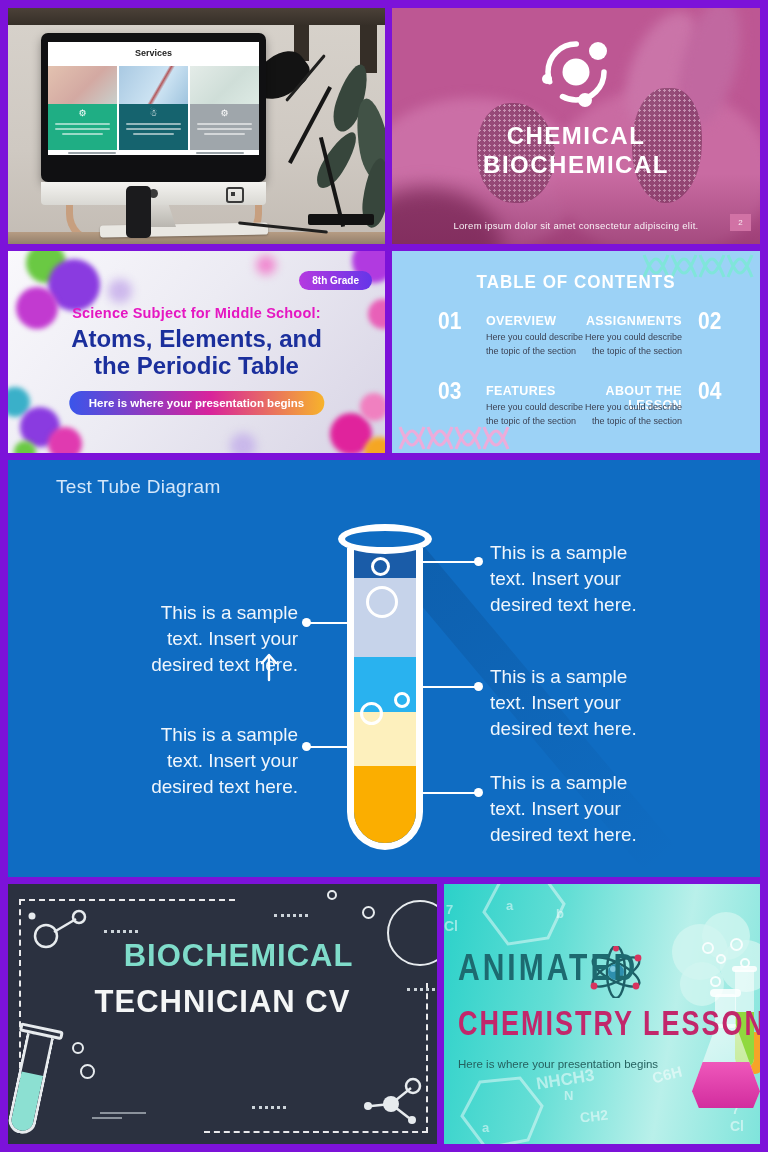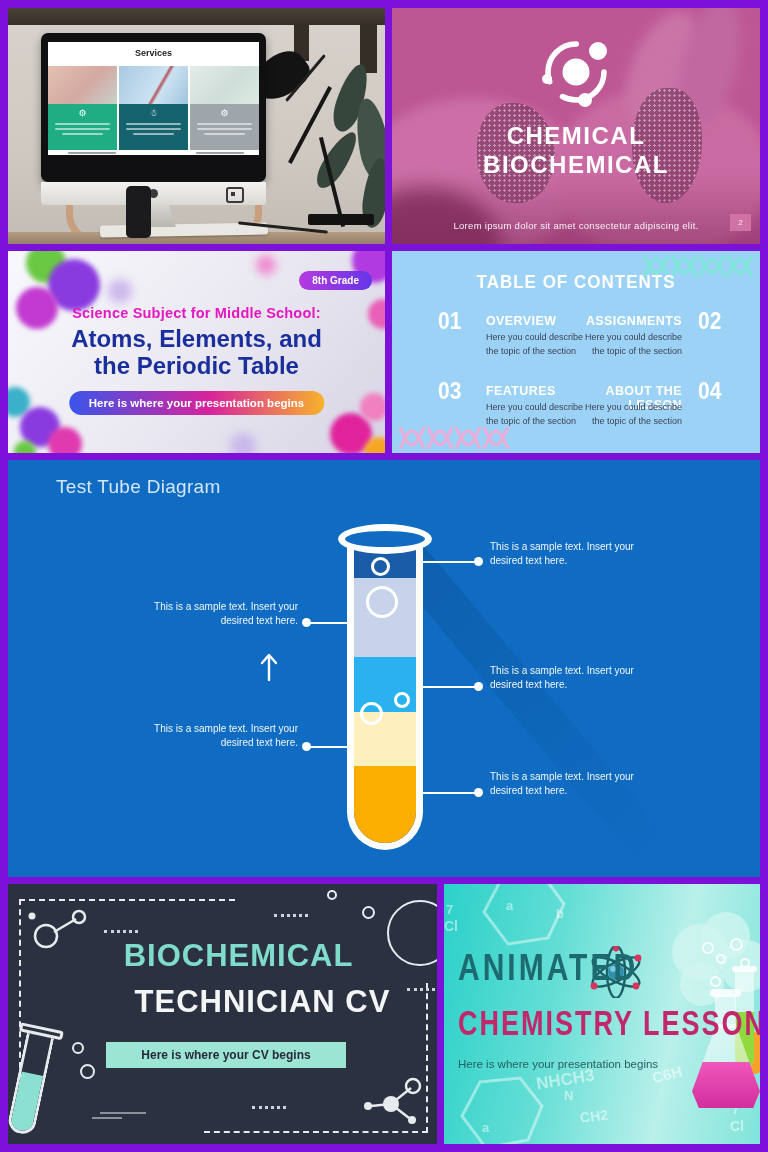--- a/index.html
+++ b/index.html
@@ -87,21 +87,21 @@
              border-radius:0 0 38px 38px;box-sizing:border-box;overflow:hidden;z-index:2;
              display:flex;flex-direction:column;}
   .seg1{height:30px;background:#1a5ca8;}
   .seg2{height:79px;background:#c6d3ea;}
   .seg3{height:55px;background:#29b2ef;}
   .seg4{height:54px;background:#fdf0bd;}
   .seg5{flex:1;background:#fbae00;}
   .t-bub{position:absolute;border:3px solid #fff;border-radius:50%;z-index:4;background:transparent;}
   .conn-line{position:absolute;height:2px;background:#fff;z-index:4;}
   .conn-dot{position:absolute;width:9px;height:9px;border-radius:50%;background:#fff;z-index:4;}
-  .tt-label{position:absolute;width:152px;color:#f0f6fc;font-size:10px;line-height:1.38;}
+  .tt-label{position:absolute;width:152px;color:#f0f6fc;font-size:19px;line-height:1.38;}
   .tt-left{text-align:right;}
   .tt-right{text-align:left;}
 
   
   .dash-tl{left:11px;top:15px;width:214px;height:228px;
            border-top:2px dashed rgba(255,255,255,.9);border-left:2px dashed rgba(255,255,255,.9);}
   .dash-br{right:9px;bottom:11px;width:222px;height:148px;
            border-bottom:2px dashed rgba(255,255,255,.9);border-right:2px dashed rgba(255,255,255,.9);}
   .cv-t1{width:100%;text-align:center;font-size:31px;font-weight:800;letter-spacing:1px;color:#7fdcca;padding-left:16px;}
   .cv-t2{width:100%;text-align:center;font-size:31px;font-weight:800;letter-spacing:1px;color:#f4f6f6;}
@@ -364,24 +364,21 @@
       <line x1="28" y1="30" x2="46" y2="44" stroke="#e7ebee" stroke-width="2.5"></line>
       <circle cx="28" cy="30" r="8" fill="#e7ebee"></circle>
       <circle cx="50" cy="12" r="7" fill="none" stroke="#e7ebee" stroke-width="2.5"></circle>
       <circle cx="5" cy="32" r="4" fill="#e7ebee"></circle>
       <circle cx="49" cy="46" r="4" fill="#e7ebee"></circle>
     </svg>
     <div class="cv-line" style="left:92px;top:228px;width:46px;"></div>
     <div class="cv-line" style="left:84px;top:233px;width:30px;"></div>
 
     <div class="abs cv-t1" style="top:54px;">BIOCHEMICAL</div>
-    <div class="abs cv-t2" style="top:100px;padding-left:40px;">TECHNICIAN CV</div>
-    <div class="abs cv-banner">
-      <span>Here is where your CV begins</span>
-    </div>
+    <div class="abs cv-t2" style="top:100px;">TECHNICIAN CV</div>
   </section>
 
   <section class="panel" id="p-lesson">
 
     <svg class="hexa" style="left:28px;top:-14px;" width="110" height="80" viewBox="0 0 110 80">
       <polygon points="30,8 70,4 92,34 76,68 36,74 12,42" fill="none" stroke="rgba(255,255,255,.45)" stroke-width="3"></polygon>
     </svg>
     <svg class="hexa" style="left:10px;top:192px;" width="100" height="78" viewBox="0 0 100 78">
       <polygon points="26,6 66,2 88,30 74,64 32,72 8,40" fill="none" stroke="rgba(255,255,255,.45)" stroke-width="3"></polygon>
     </svg>

